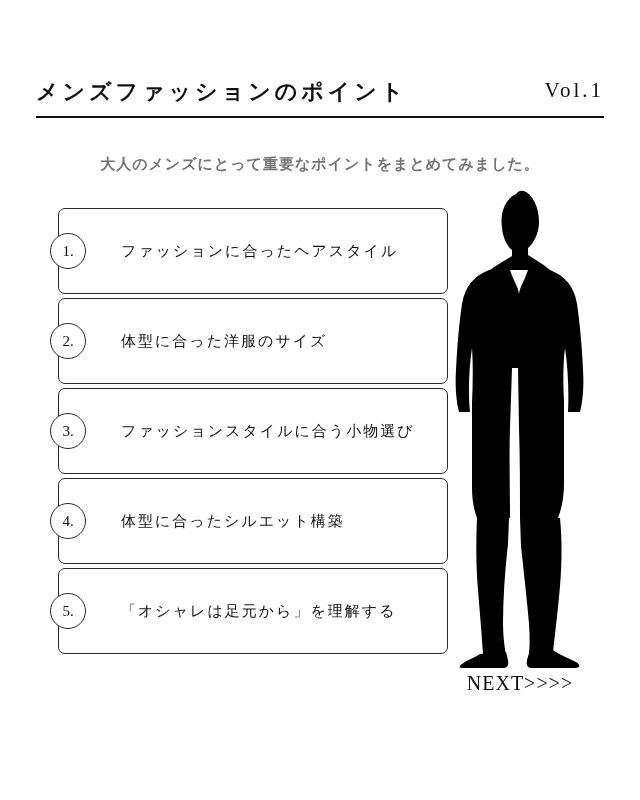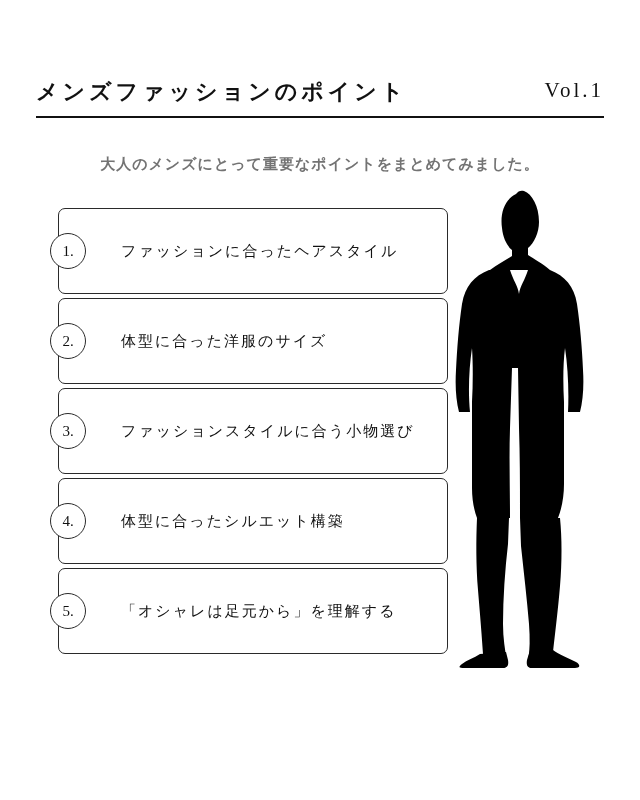--- a/index.html
+++ b/index.html
@@ -206,14 +206,15 @@
 
         <path d="M80 330 L81 358 C84 386 87 412 89 436 C90 450 90 462 88 474 C87 478 89 480 93 480 L112 480 C116 480 118 478 117 474 L113 464 C115 446 118 422 120 398 C122 374 122 350 120 330 Z"></path>
 
         <path d="M40 466 C34 470 27 472 22 476 C18 479 19 480 24 480 L62 480 C67 480 69 478 68 472 L66 464 Z"></path>
 
         <path d="M113 462 C118 466 128 470 136 474 C141 477 140 480 135 480 L92 480 C88 480 86 478 87 472 L90 462 Z"></path>
       </g>
     </svg>
   </div>
 
+  <div class="next">NEXT&gt;&gt;&gt;&gt;</div>
 
 </div>
 
 </body></html>

